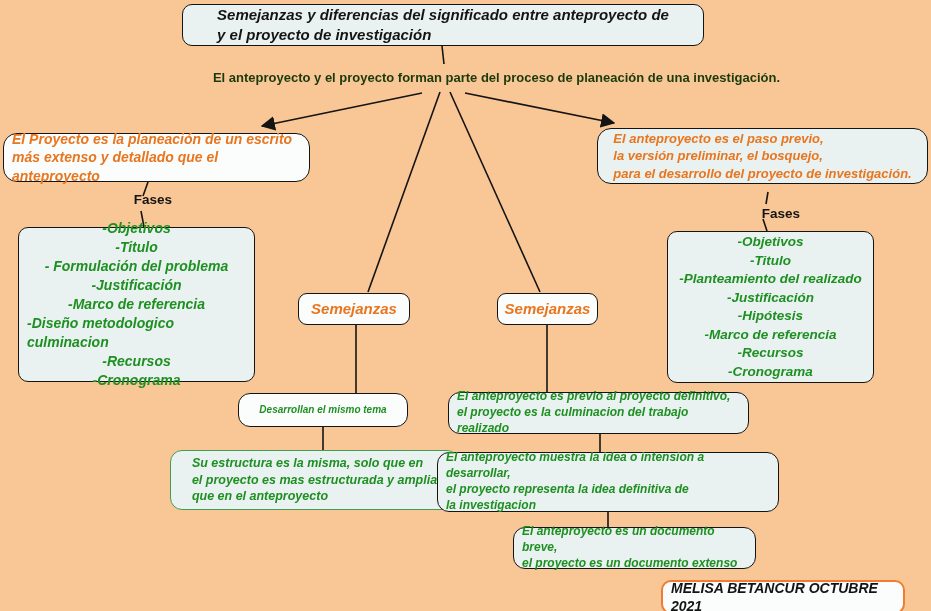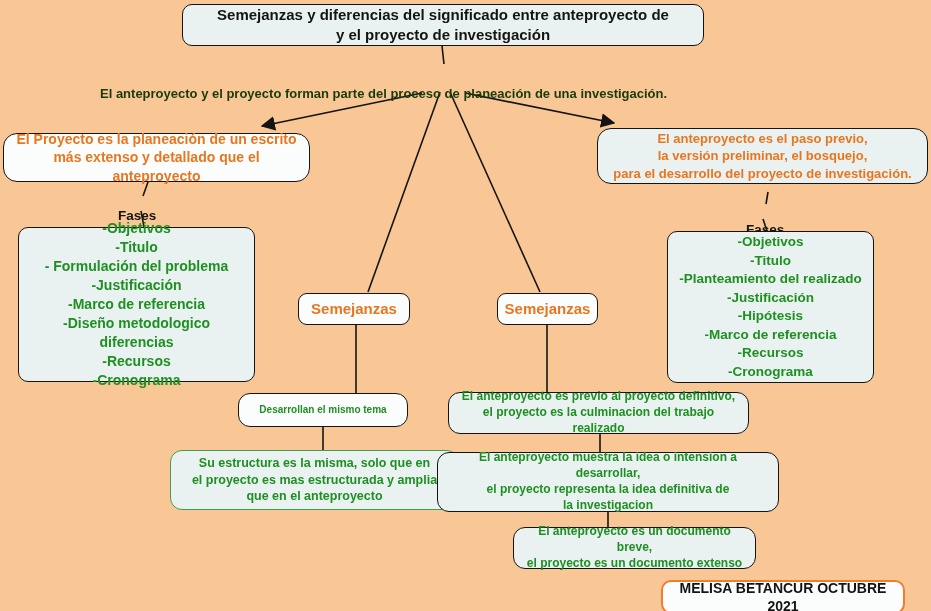--- a/index.html
+++ b/index.html
@@ -8,31 +8,31 @@
     position:relative;width:931px;height:611px;
     background:#F9C795;
     font-family:"Liberation Sans","DejaVu Sans",sans-serif;
     font-weight:bold;
   }
   .connectors{position:absolute;left:0;top:0;width:931px;height:611px;pointer-events:none;}
   .node{
     position:absolute;box-sizing:border-box;
     border:1.7px solid #141414;border-radius:12px;
     display:flex;align-items:center;justify-content:center;
-    text-align:center;white-space:pre-line;
-    padding:15px 8px;line-height:1.32;
+    text-align:left;white-space:pre-line;
+    padding:15px 8px;line-height:1.32;font-style:italic;
   }
   .fill-pale{background:#EAF1F1;}
   .fill-white{background:#FBFDFD;}
   .txt-black{color:#141414;}
   .txt-orange{color:#E8761F;}
   .txt-green{color:#1E9022;}
   .txt-darkgreen{color:#1A3A0C;}
   .label{
-    position:absolute;text-align:left;white-space:pre-line;margin-top:16px;
+    position:absolute;text-align:right;white-space:pre-line;
   }
   .title-box{left:182px;top:4px;width:522px;height:42px;font-size:15px;border-radius:10px;}
   .subtitle{left:100px;top:70px;width:680px;font-size:13px;}
   .left-statement{left:3px;top:133px;width:307px;height:49px;font-size:14px;border-radius:14px;}
   .fases-left{left:118px;top:192px;width:54px;font-size:13.5px;}
   .left-phases{left:18px;top:227px;width:237px;height:155px;font-size:14px;line-height:19px;border-radius:10px;flex-direction:column;}
   .right-statement{left:597px;top:128px;width:331px;height:56px;font-size:13px;border-radius:14px;}
   .fases-right{left:746px;top:206px;width:54px;font-size:13.5px;}
   .right-phases{left:667px;top:231px;width:207px;height:152px;font-size:13.5px;line-height:18.5px;border-radius:10px;flex-direction:column;}
   .semejanzas-box{left:298px;top:293px;width:112px;height:27px;font-size:15px;border-radius:9px;}
@@ -89,21 +89,21 @@
 más extenso y detallado que el anteproyecto</div>
 
   <div class="label fases-left txt-black">Fases</div>
 
   <div class="node fill-pale left-phases txt-green">
     <span class="phase-line">-Objetivos</span>
     <span class="phase-line">-Titulo</span>
     <span class="phase-line">- Formulación del problema</span>
     <span class="phase-line">-Justificación</span>
     <span class="phase-line">-Marco de referencia</span>
-    <span class="phase-line">-Diseño metodologico diferencias</span>
+    <span class="phase-line">-Diseño metodologico culminacion</span>
     <span class="phase-line">-Recursos</span>
     <span class="phase-line">-Cronograma</span>
   </div>
 
   <div class="node fill-pale right-statement txt-orange">El anteproyecto es el paso previo,
 la versión preliminar, el bosquejo,
 para el desarrollo del proyecto de investigación.</div>
 
   <div class="label fases-right txt-black">Fases</div>
 

